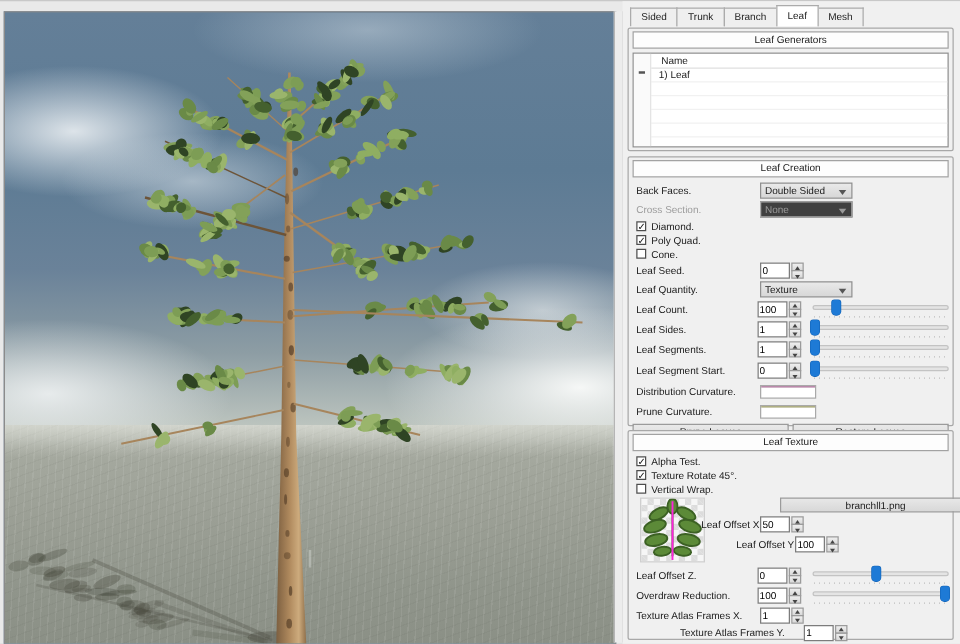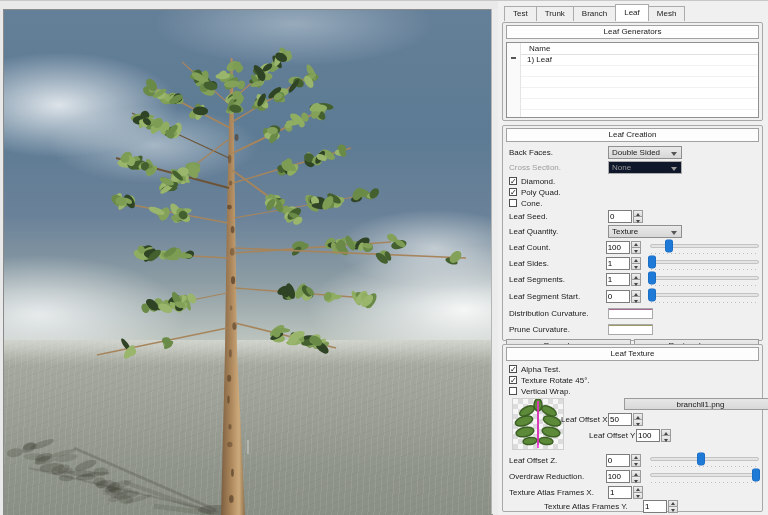--- a/index.html
+++ b/index.html
@@ -50,21 +50,21 @@
   .row-marker{position:absolute;left:4px;top:14px;width:5px;height:2px;background:#555;}
 
   
   .row{display:flex;align-items:center;}
   .lbl{width:99px;padding-left:3px;white-space:nowrap;}
   .lbl.dis{color:#9c9c9c;}
   .combo{width:74px;height:13px;box-sizing:border-box;background:linear-gradient(#e9e9e9,#d7d7d7);
          border:1px solid #8f8f8f;display:flex;align-items:center;padding-left:3px;position:relative;}
   .combo .arr{position:absolute;right:4px;top:5px;width:0;height:0;border-left:3px solid transparent;
          border-right:3px solid transparent;border-top:4px solid #555;}
-  .combo.dis{background:#0f172a;color:#9a9a9a;border-color:#ababab;}
+  .combo.dis{background:#404040;color:#9a9a9a;border-color:#ababab;}
   .combo.dis .arr{border-top-color:#9a9a9a;}
   .chkrow{display:flex;align-items:center;height:10px;margin:1px 0 1px 3px;}
   .chk{width:8px;height:8px;box-sizing:border-box;background:#fff;border:1px solid #4d4d4d;margin-right:4px;
        font-size:8px;line-height:7px;text-align:center;color:#111;}
   .chk.checked::after{content:"✓";}
   .spin{display:flex;align-items:stretch;height:13px;}
   .spinval{width:24px;height:13px;box-sizing:border-box;border:1px solid #7c7c7c;background:#fff;
            font-family:inherit;font-size:8px;padding:0 1px;margin:0;}
   .spinbtns{width:10px;display:flex;flex-direction:column;margin-left:1px;}
   .sb{flex:1;background:linear-gradient(#efefef,#d9d9d9);border:1px solid #9b9b9b;position:relative;}
@@ -583,21 +583,21 @@
         <ellipse cx="226.67456086399034" cy="95.0717169540003" rx="7.019823111244477" ry="2.461868933588266" fill="#6a8a47" transform="rotate(-68.75955411233008 226.67456086399034 95.0717169540003)"></ellipse>
         <ellipse cx="231.3423456917517" cy="98.7040605256334" rx="6.279332691221498" ry="4.018301100376993" fill="#44602e" transform="rotate(11.956503577530384 231.3423456917517 98.7040605256334)"></ellipse>
       </svg>
   </div>
 
   <div id="splitter"></div>
 
   <div id="panel">
 
     <div class="tabbar">
-      <div class="tab">Test</div>
+      <div class="tab">Sided</div>
       <div class="tab">Trunk</div>
       <div class="tab">Branch</div>
       <div class="tab active">Leaf</div>
       <div class="tab">Mesh</div>
     </div>
 
     <div class="group" style="top:21px;height:99px;">
       <div class="gtitle">Leaf Generators</div>
       <div class="listbox">
         <div class="list-selcol"></div>

